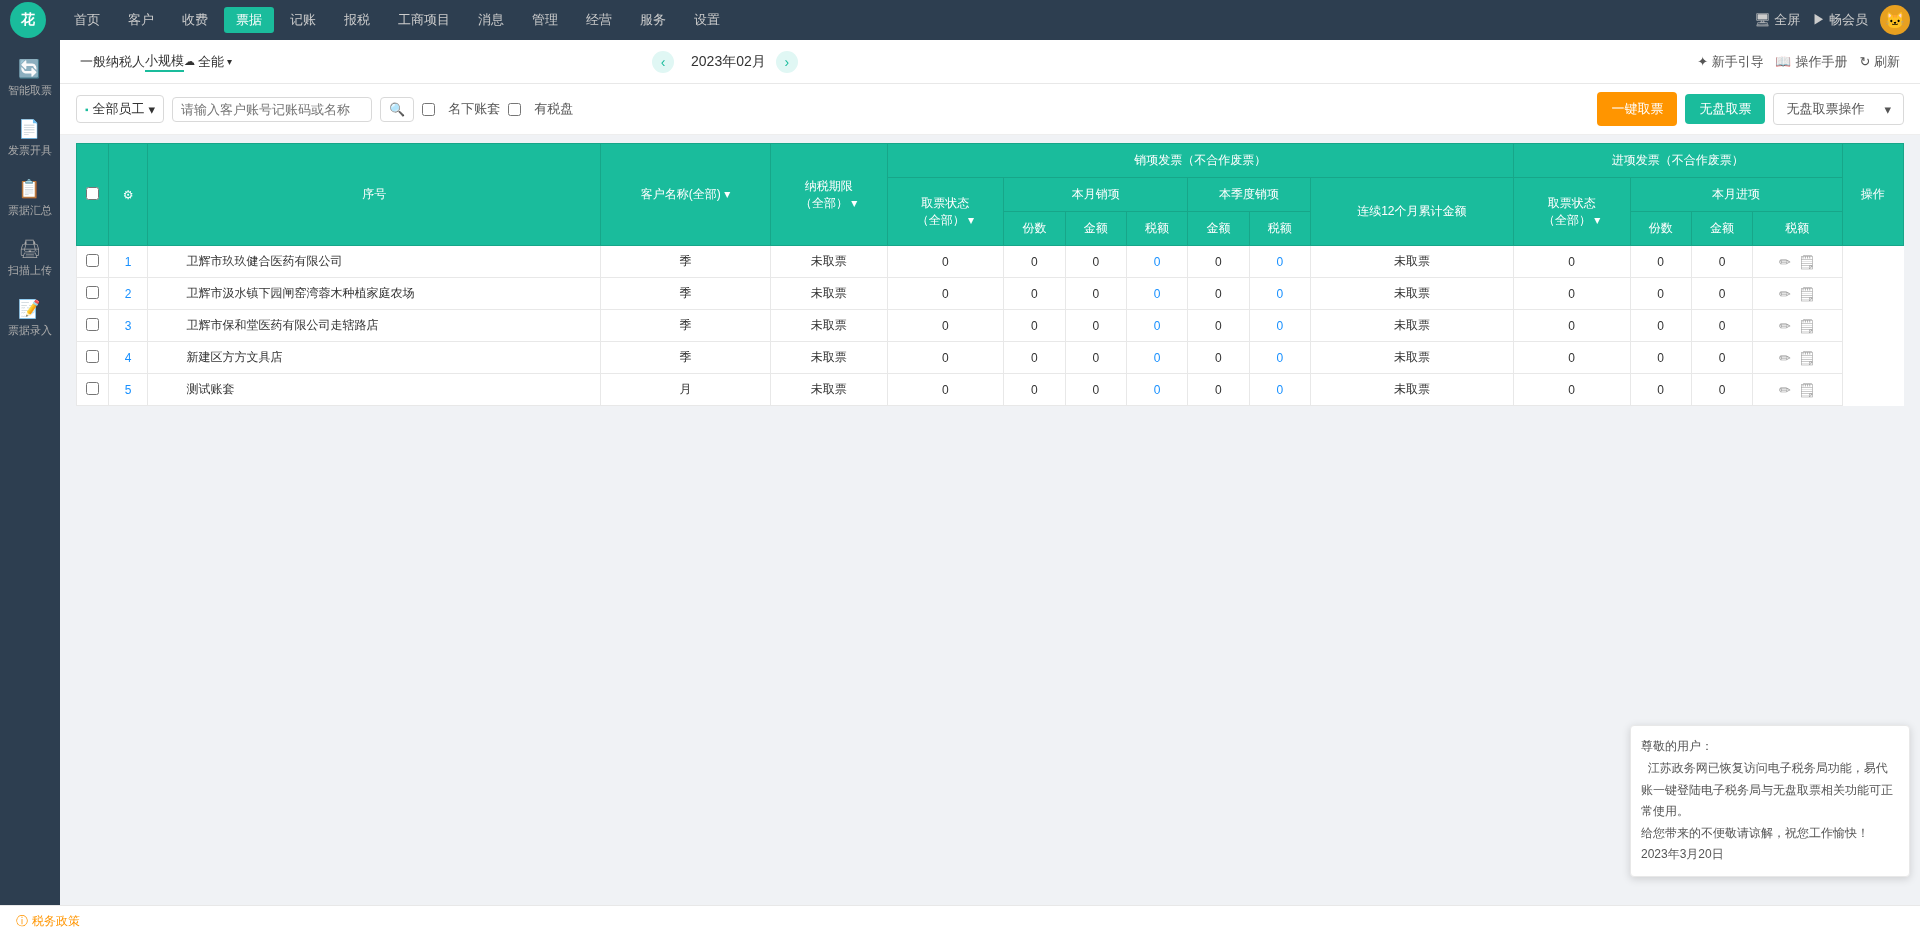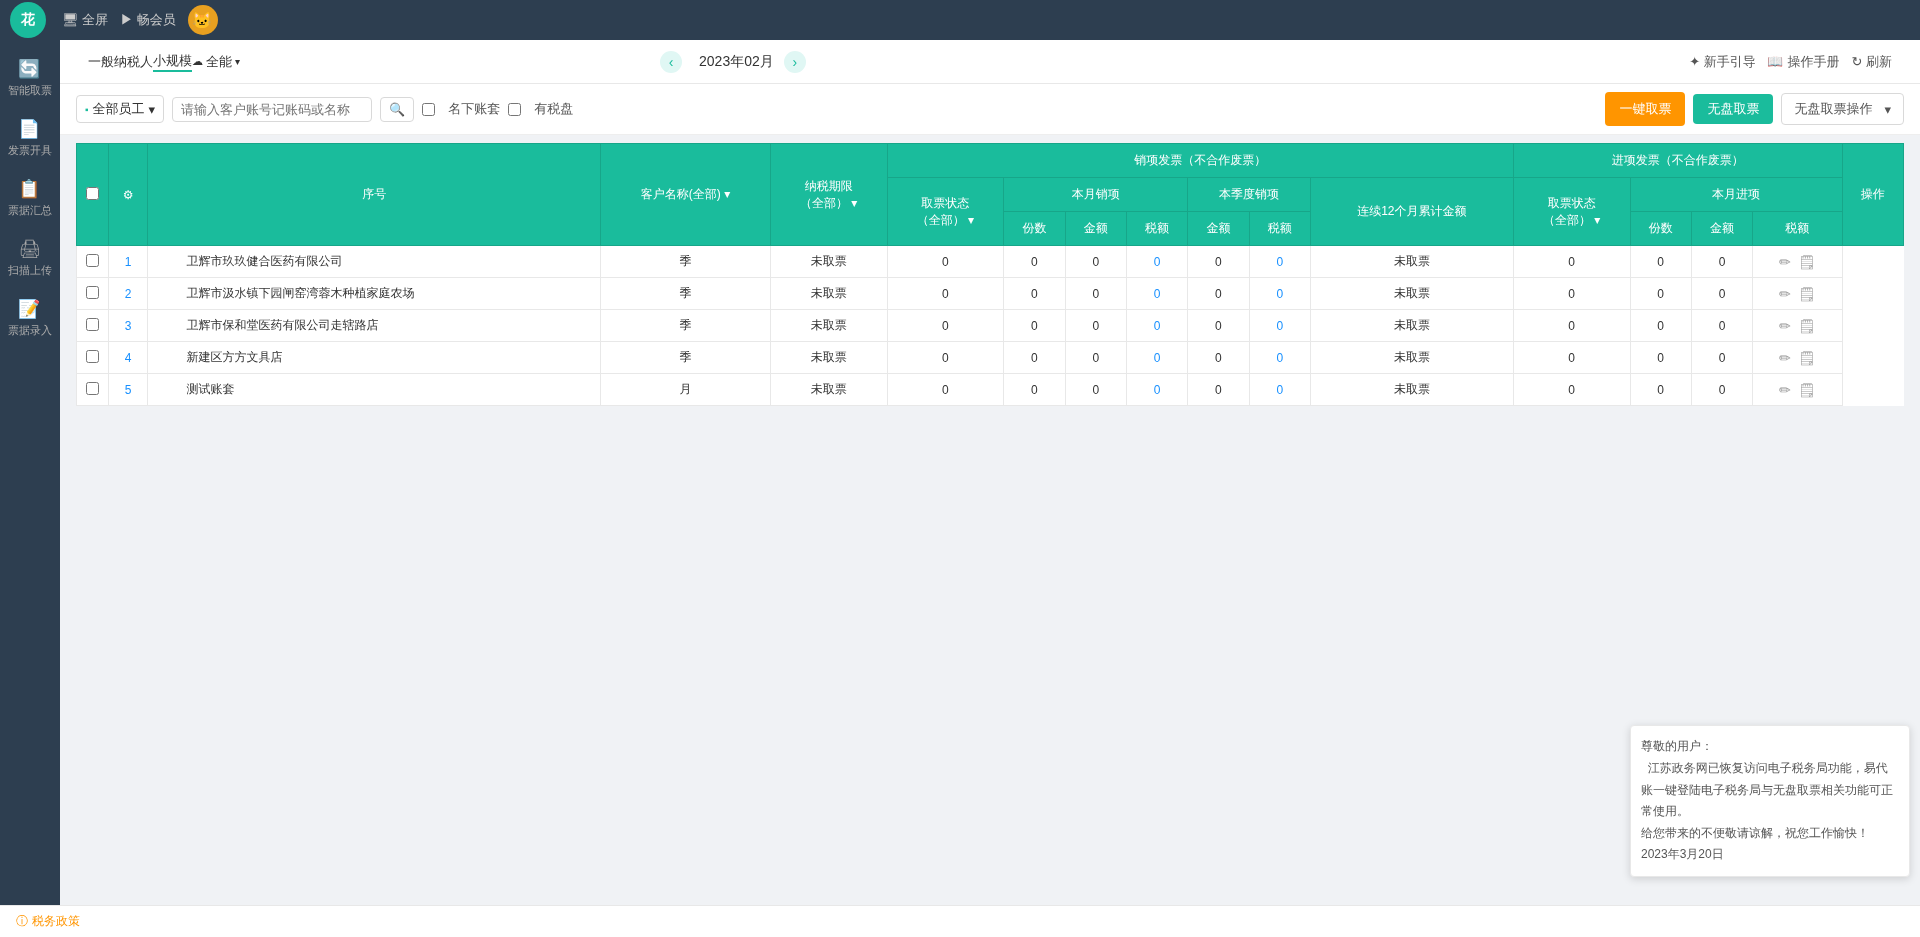--- a/index.html
+++ b/index.html
@@ -46,21 +46,21 @@
       width: 100%; text-align: center; font-size: 11px; gap: 3px;
     }
     .sidebar-item .si-icon { font-size: 18px; }
 
     
     .main-content { flex: 1; overflow: auto; padding: 0; background: #f0f2f5; }
 
     
     .sub-nav-row {
       background: #fff; border-bottom: 1px solid #e8e8e8;
-      display: flex; align-items: center; padding: 0 28px;
+      display: flex; align-items: center; padding: 0 20px;
       height: 44px;
     }
     .sub-nav-left { display: flex; align-items: center; gap: 0; }
     .sub-nav-right { margin-left: auto; display: flex; align-items: center; gap: 12px; font-size: 13px; color: #555; }
 
     
     .toolbar {
       background: #fff; padding: 8px 16px;
       display: flex; align-items: center; gap: 8px;
       border-bottom: 1px solid #eee;
@@ -85,21 +85,21 @@
       background: #ff9500; color: #fff; border: none;
       border-radius: 4px; padding: 8px 14px; cursor: pointer; font-size: 13px;
     }
     .btn-teal {
       background: #1abc9c; color: #fff; border: none;
       border-radius: 4px; padding: 6px 14px; cursor: pointer; font-size: 13px;
     }
     .btn-outline-dropdown {
       background: #fff; color: #555; border: 1px solid #d9d9d9;
       border-radius: 4px; padding: 6px 12px; cursor: pointer; font-size: 13px;
-      display: flex; align-items: center; gap: 12px;
+      display: flex; align-items: center; gap: 20px;
     }
 
     
     .table-wrap { padding: 0 16px 16px; overflow: auto; }
     table { width: 100%; border-collapse: collapse; background: #fff; margin-top: 8px; }
     thead tr { background: #1abc9c; color: #fff; }
     thead th { padding: 8px 6px; text-align: center; font-size: 12px; font-weight: normal; border: 1px solid #17a689; white-space: nowrap; }
     tbody tr { background: #fff; }
     tbody td { padding: 7px 6px; text-align: center; font-size: 12px; border: 1px solid #e8e8e8; white-space: nowrap; }
     .td-left { text-align: left; padding-left: 38px; }
@@ -132,20 +132,35 @@
       display: flex; align-items: center; padding: 4px 16px;
       height: 32px; font-size: 12px;
     }
     .bottom-bar .tax-link { color: #ff9500; cursor: pointer; display: flex; align-items: center; gap: 4px; }
   </style>
 </head>
 <body>
 
 <div class="top-nav">
   <div class="logo">花</div>
+  <div class="nav-items">
+
+  <div class="nav-item">首页</div>
+      <div class="nav-item">客户</div>
+      <div class="nav-item">收费</div>
+      <div class="nav-item active">票据</div>
+      <div class="nav-item">记账</div>
+      <div class="nav-item">报税</div>
+      <div class="nav-item">工商项目</div>
+      <div class="nav-item">消息</div>
+      <div class="nav-item">管理</div>
+      <div class="nav-item">经营</div>
+      <div class="nav-item">服务</div>
+      <div class="nav-item">设置</div>
+    </div>
   <div class="nav-right">
     <span>🖥 全屏</span>
     <span>▶ 畅会员</span>
     <div class="avatar">🐱</div>
   </div>
 </div>
 
 <div class="layout">
 
   <div class="sidebar">

